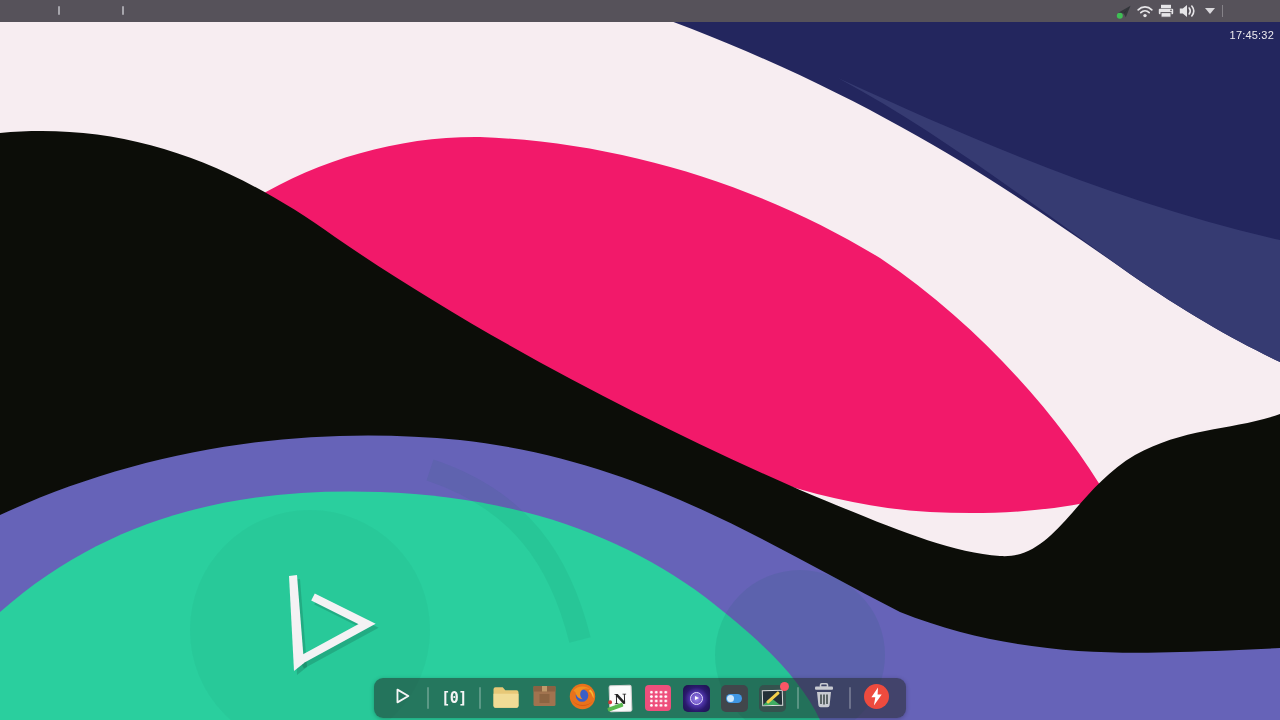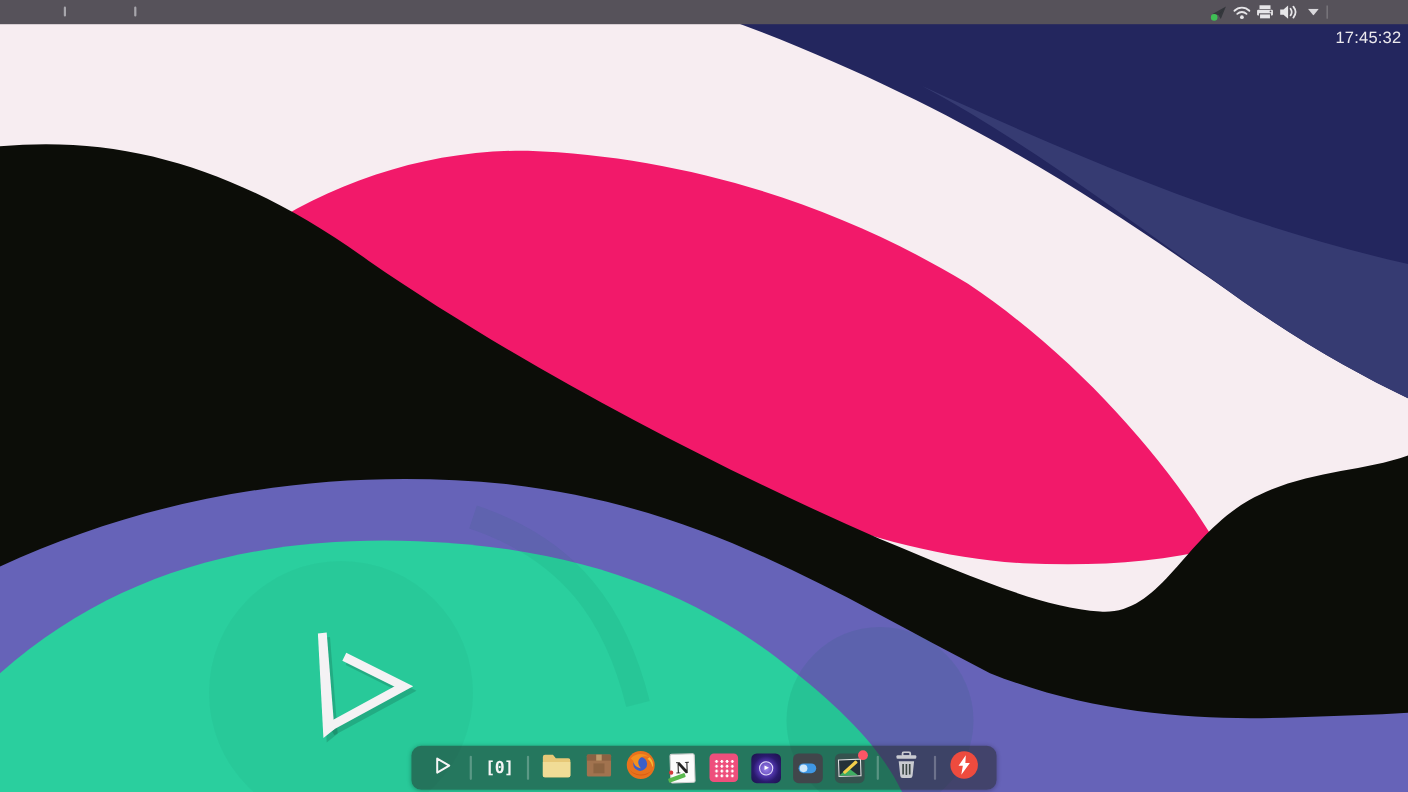--- a/index.html
+++ b/index.html
@@ -14,21 +14,21 @@
   
   .panel{
     position:absolute;top:0;left:0;width:1280px;height:22px;z-index:50;
     display:flex;align-items:center;
   }
   .ws-tick{position:absolute;top:6px;width:2px;height:9px;border-radius:1px;
     background:rgba(235,235,240,0.55);}
   .tick-1{left:58px;} .tick-2{left:122px;}
   .tray{position:absolute;right:6px;top:0;height:22px;display:flex;align-items:center;gap:5px;}
   .tray-sep{width:1px;height:12px;background:rgba(255,255,255,0.28);margin:0 2px;}
-  .clock{font-size:15px;color:#eceaee;letter-spacing:0.2px;line-height:22px;margin-top:48px;}
+  .clock{font-size:11px;color:#eceaee;letter-spacing:0.2px;line-height:22px;margin-top:48px;}
   .tray svg{display:block;}
   
   .dock{
     position:absolute;left:374px;top:678px;width:532px;height:40px;z-index:40;
     border-radius:9px;display:flex;align-items:center;padding:0 9px;box-sizing:border-box;
     box-shadow:0 1px 4px rgba(0,0,0,0.25);
   }
   .slot{width:38px;height:40px;display:flex;align-items:center;justify-content:center;flex:0 0 auto;cursor:pointer;}
   .sepslot{width:14px;height:40px;display:flex;align-items:center;justify-content:center;flex:0 0 auto;}
   .dock-sep{width:2px;height:22px;border-radius:1px;background:rgba(255,255,255,0.25);}

